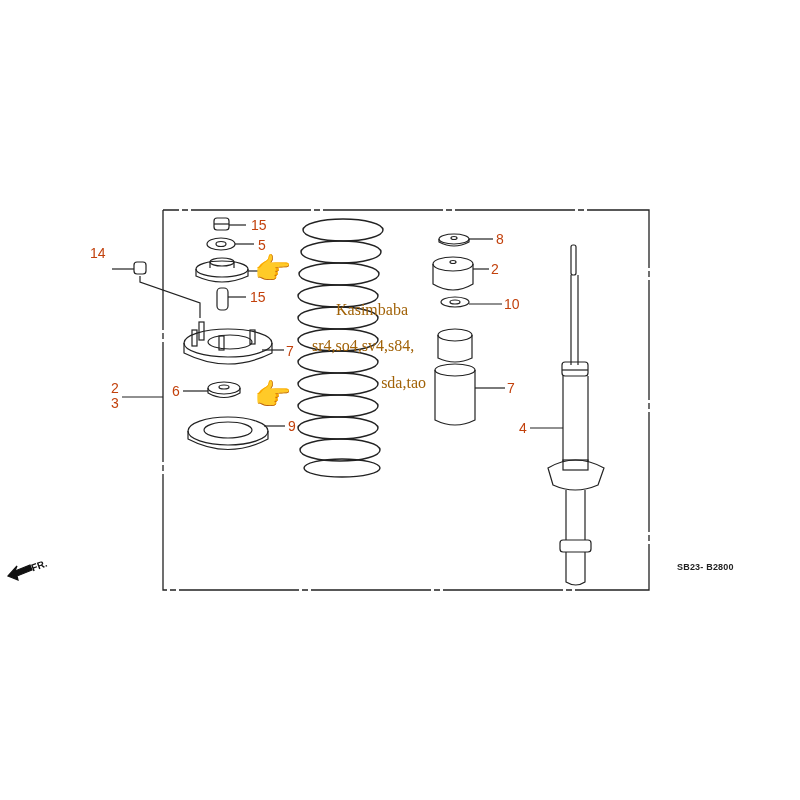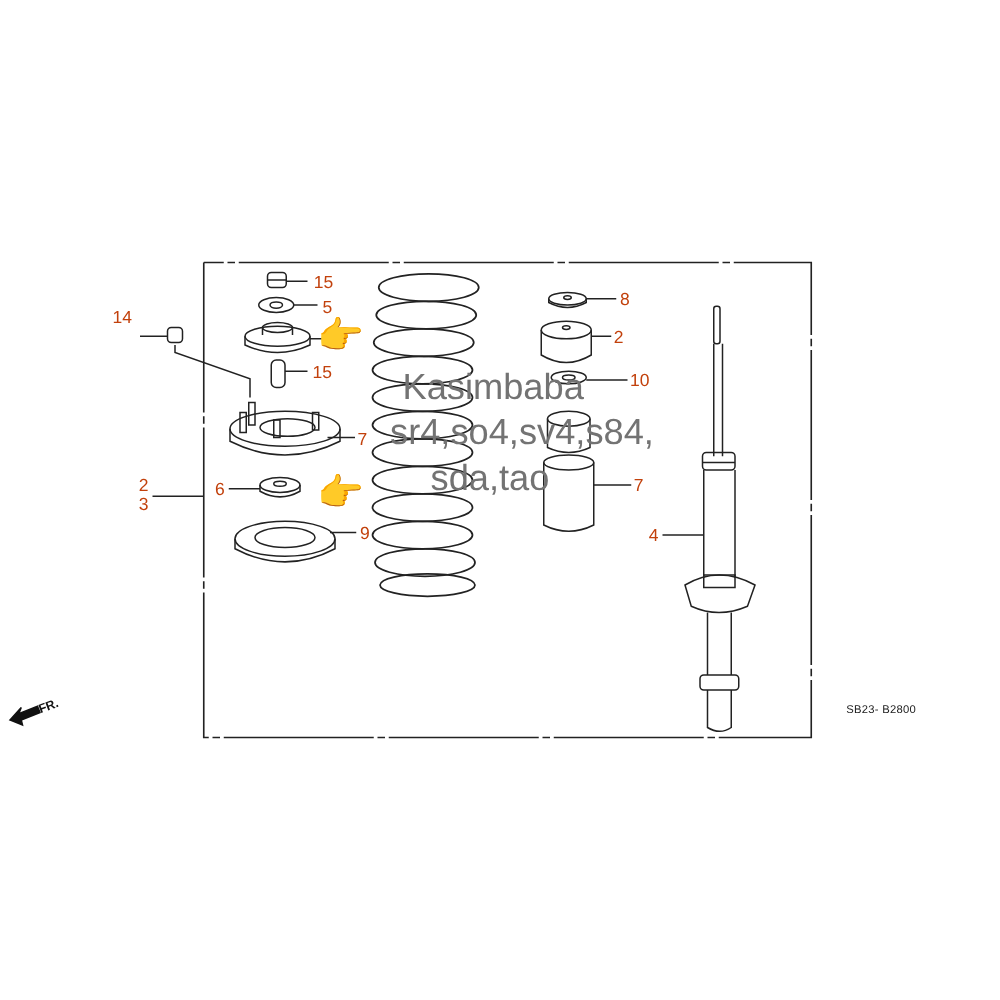--- a/index.html
+++ b/index.html
@@ -1,21 +1,21 @@
 <!DOCTYPE html>
 <html><head>
   <meta charset="utf-8">
   <style>
     html, body { margin: 0; padding: 0; background: #ffffff; }
     body { width: 800px; height: 800px; position: relative; overflow: hidden; font-family: "Liberation Sans", sans-serif; }
     .canvas { position: absolute; left: 0; top: 0; width: 800px; height: 800px; }
     .lbl { position: absolute; font-family: "Liberation Sans", sans-serif; font-size: 14px; color: #c2410c; line-height: 1; }
-    .code { position: absolute; font-family: "Liberation Sans", sans-serif; font-size: 9px; font-weight: normal; color: #222; letter-spacing: 0.2px; }
+    .code { position: absolute; font-family: "Liberation Sans", sans-serif; font-size: 9px; font-weight: bold; color: #222; letter-spacing: 0.2px; }
     .fr { position: absolute; font-family: "Liberation Sans", sans-serif; font-size: 10px; font-weight: bold; color: #111; transform: rotate(-20deg); }
-    .overlay { position: absolute; font-family: Liberation Sans, sans-serif; color: #737373; font-size: 29px; line-height: 24px; text-align: center; white-space: nowrap; }
+    .overlay { position: absolute; font-family: Liberation Serif, serif; color: #a16207; font-size: 16px; line-height: 24px; text-align: center; white-space: nowrap; }
     .hand { position: absolute; font-size: 30px; line-height: 1; }
   </style>
 </head>
 <body>
 
 <div class="canvas">
   <svg width="800" height="800" viewBox="0 0 800 800" style="position:absolute;left:0;top:0">
     <g fill="none" stroke="#222" stroke-width="1.2">
 
       <path d="M163 210 L163 590 L649 590 L649 210 L163 210" stroke-width="1.3" stroke-dasharray="120 3 6 3"></path>
@@ -158,14 +158,14 @@
   <span class="lbl" style="left:519px;top:421px">4</span>
 
   <span class="code" style="left:677px;top:562px">SB23- B2800</span>
   <span class="fr" style="left:31px;top:560px">FR.</span>
 
   <span class="hand" style="left:254px;top:254px">👉</span>
   <span class="hand" style="left:254px;top:380px">👉</span>
 
   <div class="overlay" style="left:322px;top:298px;width:100px;">Kasimbaba</div>
   <div class="overlay" style="left:300px;top:334px;width:200px;text-align:left;margin-left:12px;">sr4,so4,sv4,s84,</div>
-  <div class="overlay" style="left:342px;top:371px;width:100px;">sda,tao</div>
+  <div class="overlay" style="left:326px;top:371px;width:100px;text-align:right;">sda,tao</div>
 </div>
 
 </body></html>

